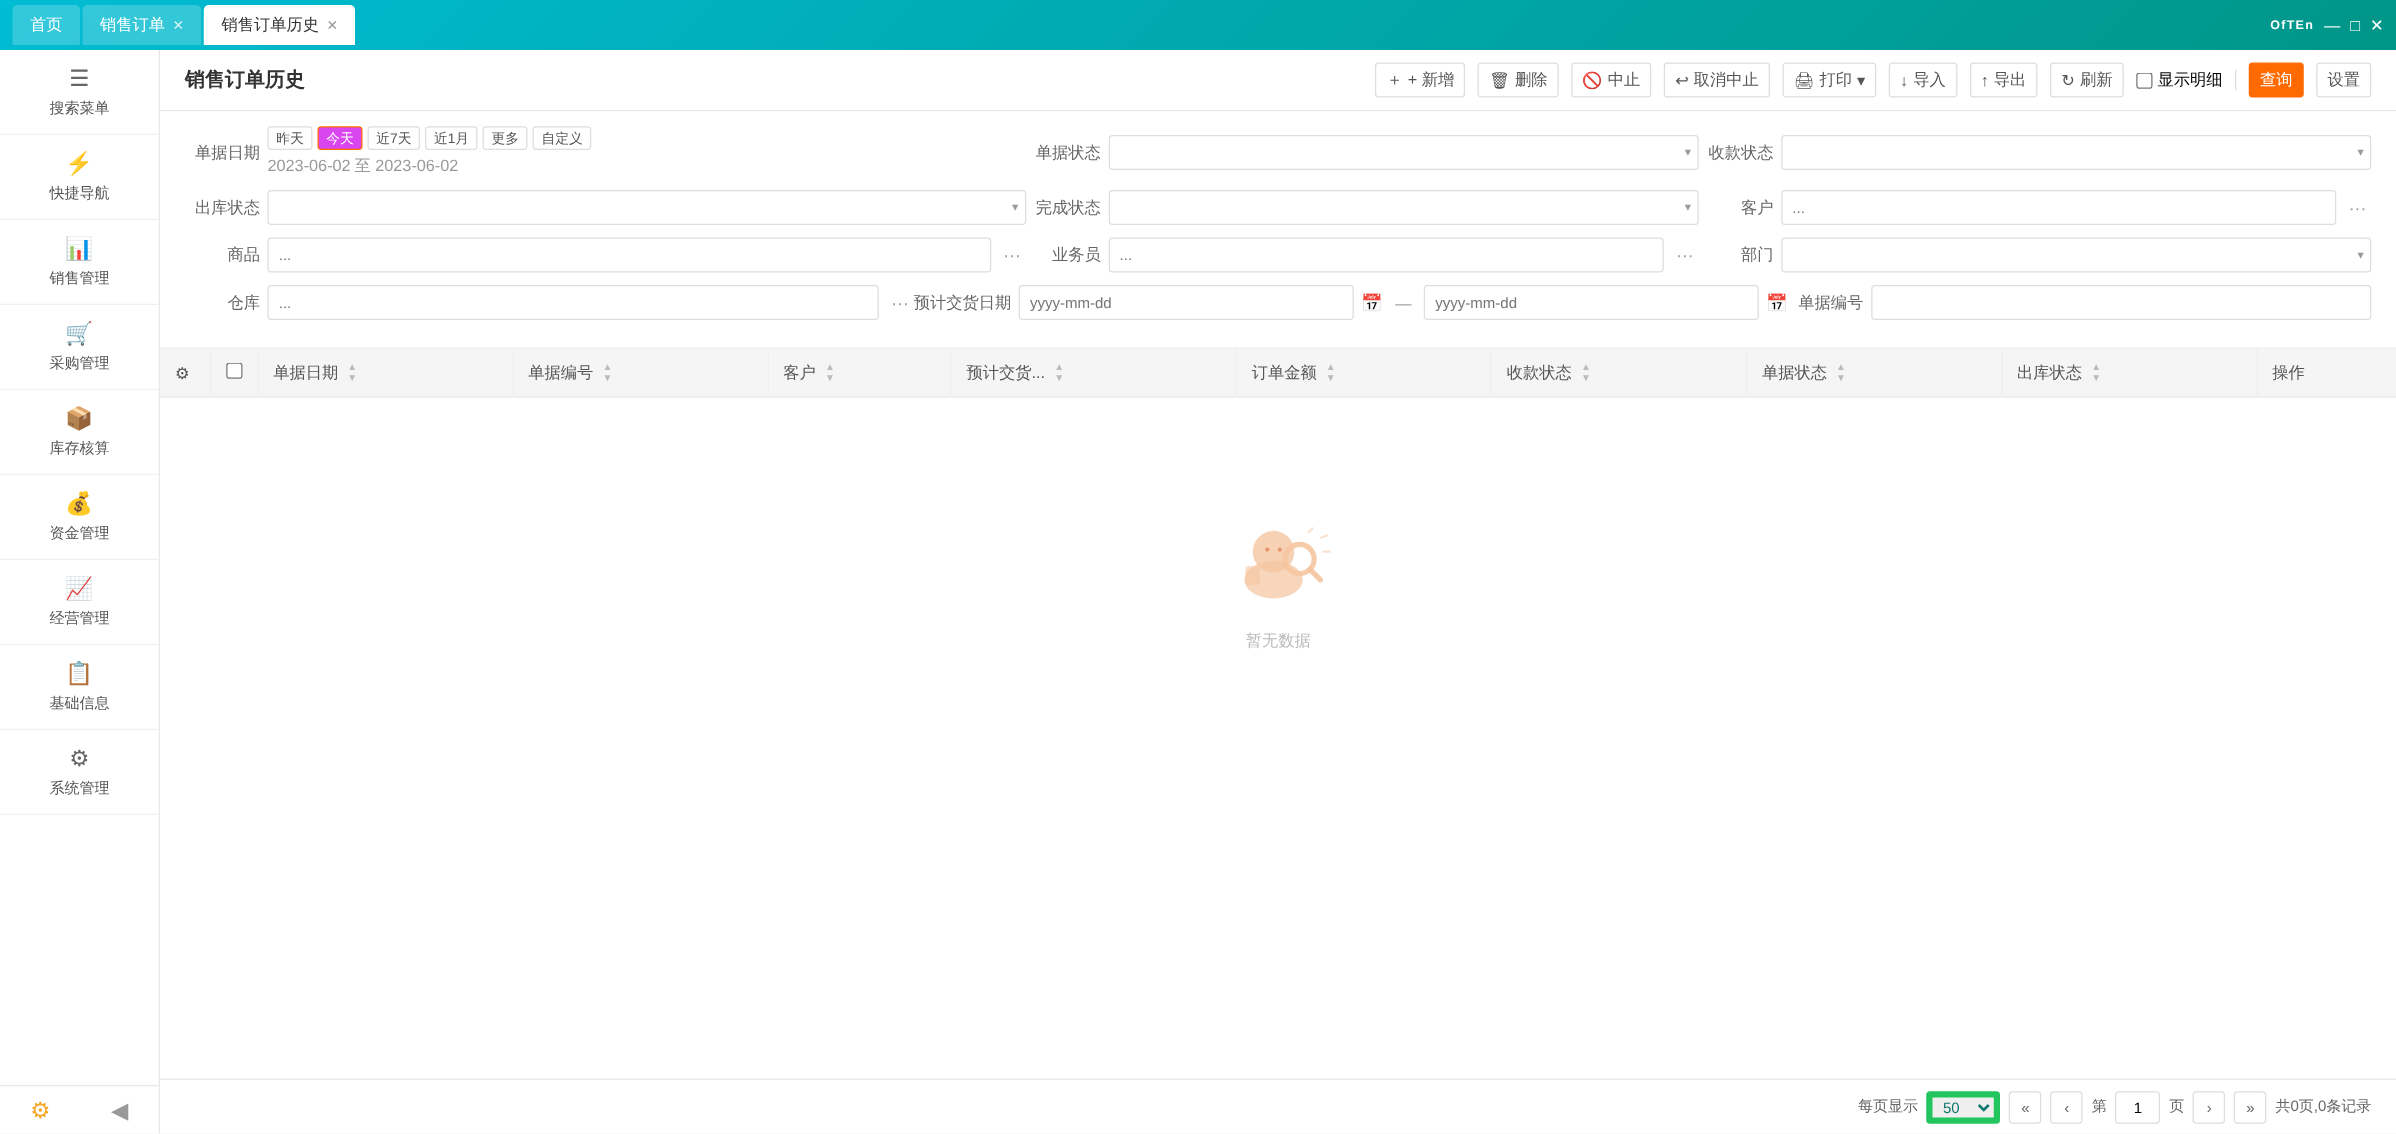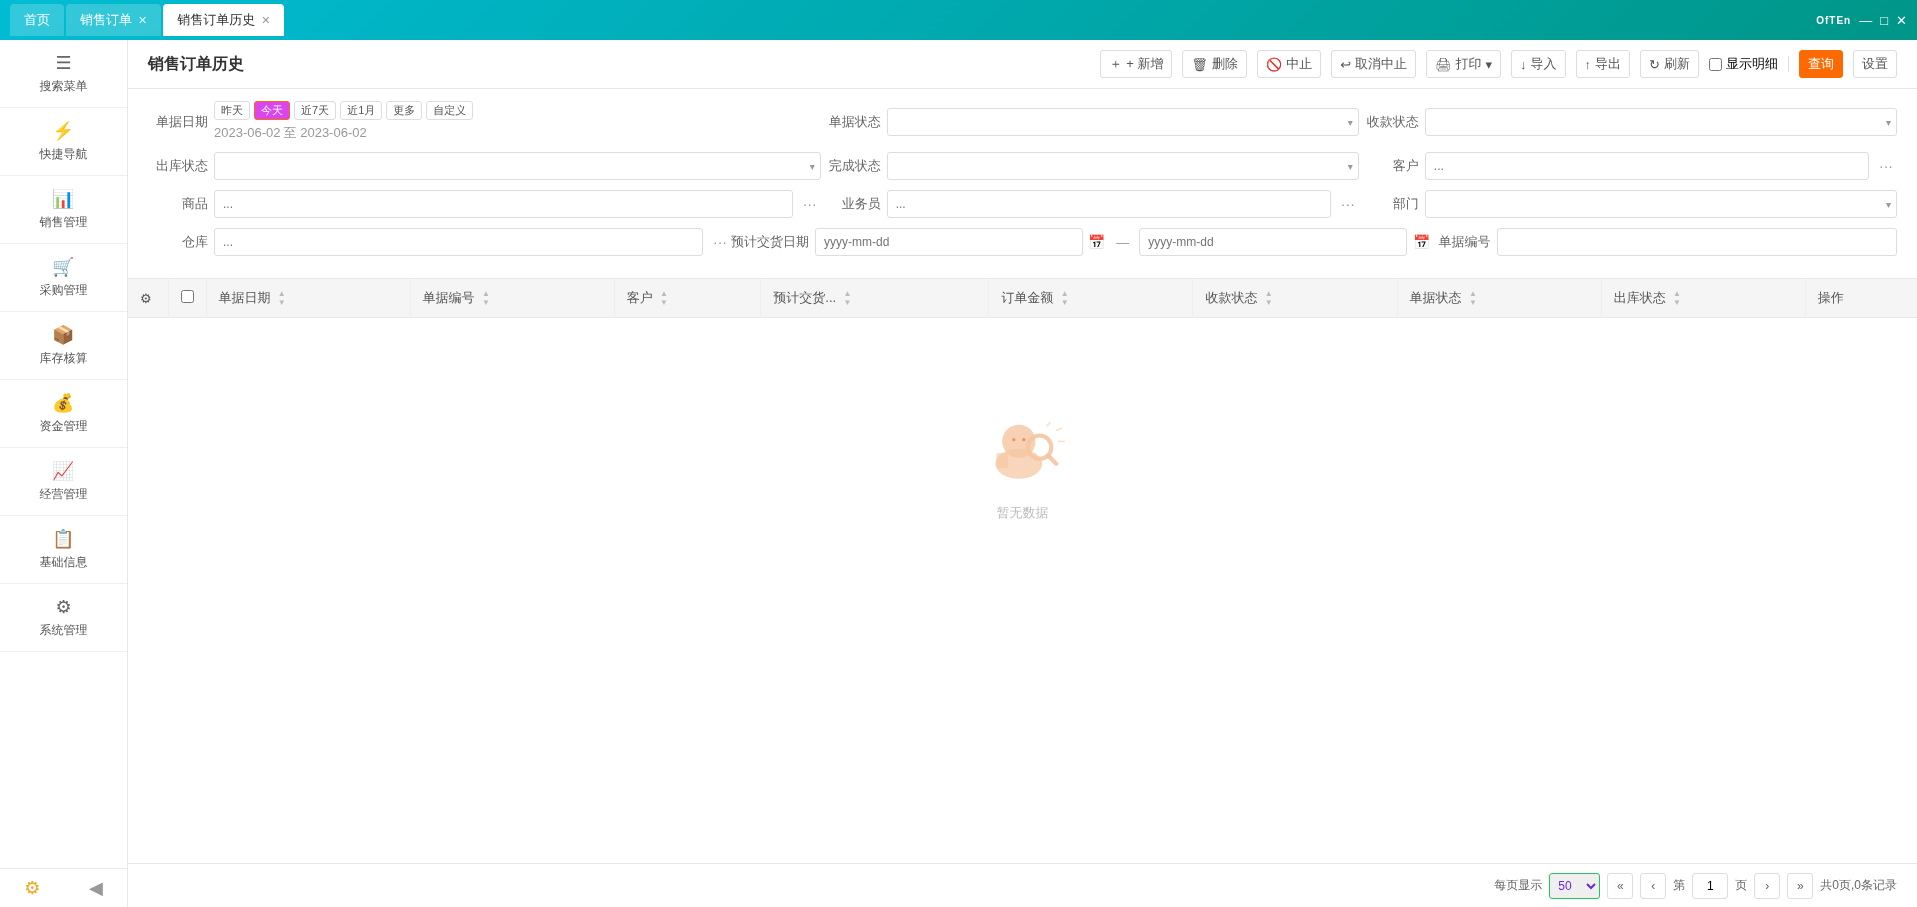--- a/index.html
+++ b/index.html
@@ -326,25 +326,25 @@
       display: flex;
       align-items: center;
       justify-content: flex-end;
       padding: 0 20px;
       gap: 7px;
       flex-shrink: 0;
     }
     .page-size-label { color: #666; font-size: 12px; }
     .page-size-select {
       height: 26px;
-      border: 1px solid #22c55e;
+      border: 5px solid #22c55e;
       border-radius: 3px;
       padding: 0 4px;
       font-size: 12px;
-      color: #6d28d9;
+      color: #0f766e;
     }
     .page-nav-btn {
       width: 26px;
       height: 26px;
       border: 1px solid #ddd;
       background: #fff;
       border-radius: 3px;
       cursor: pointer;
       display: flex;
       align-items: center;

